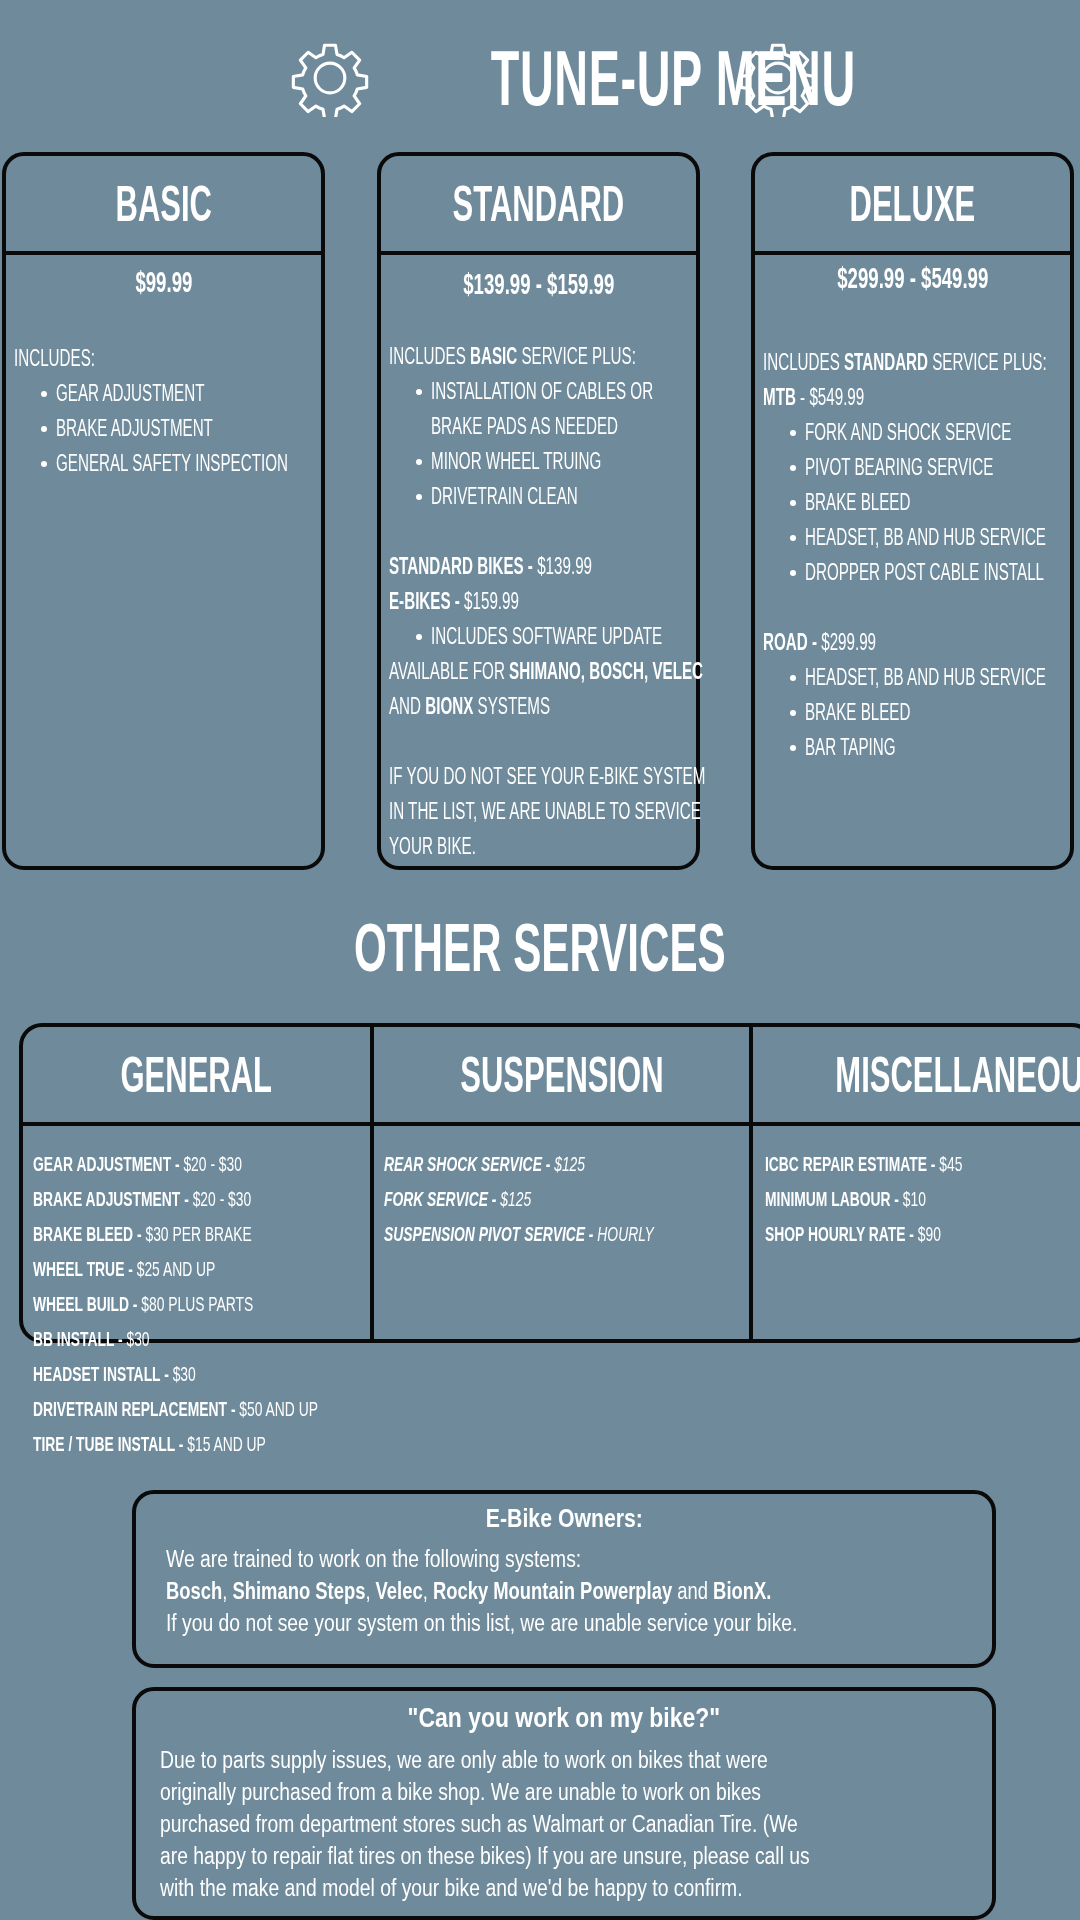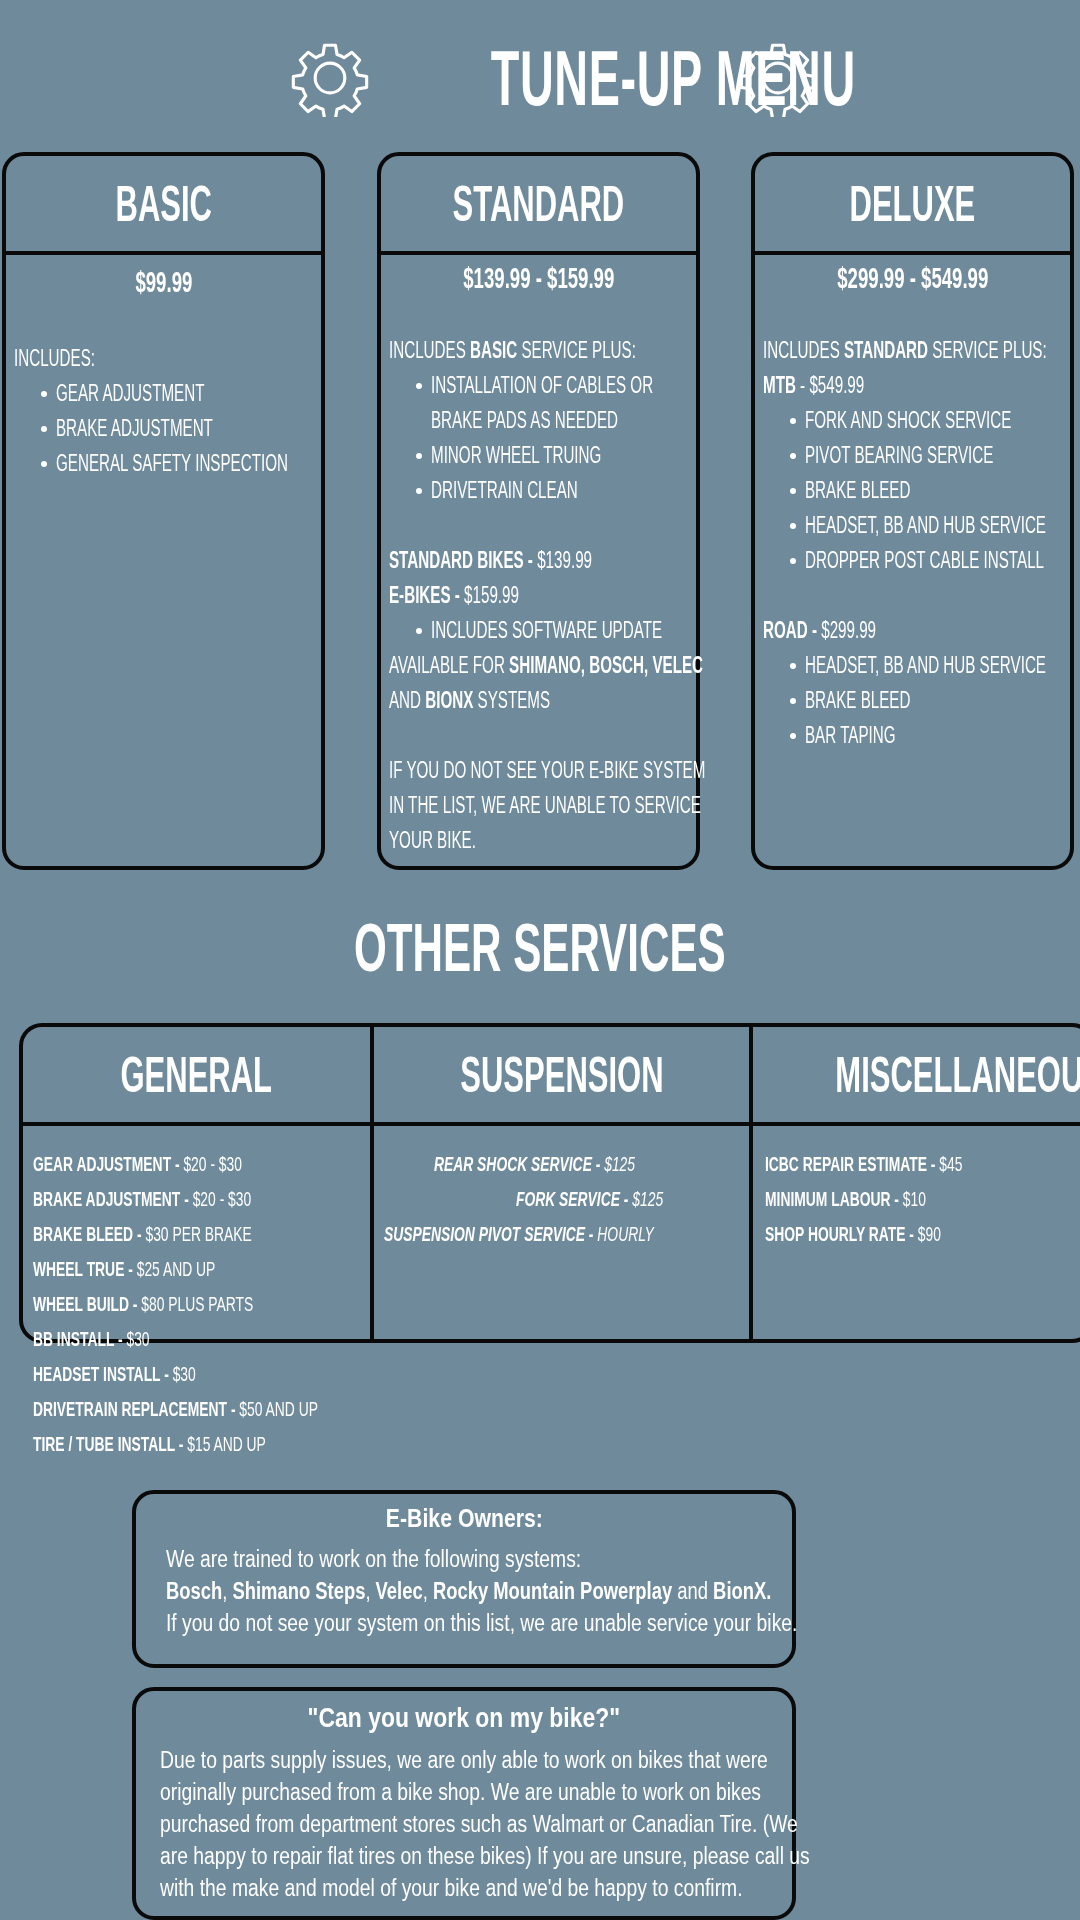--- a/index.html
+++ b/index.html
@@ -35,21 +35,21 @@
 
   
   .svc { position: absolute; top: 1023px; left: 19px; width: 1076px; height: 320px; border: 4px solid #0a0a0a; border-radius: 23px; box-sizing: border-box; display: flex; }
   .svc .col { position: relative; box-sizing: border-box; }
   .svc .col + .col { border-left: 4px solid #0a0a0a; }
   .svc .col .head { height: 95px; border-bottom: 4px solid #0a0a0a; display: flex; align-items: center; justify-content: center; font-weight: 700; font-size: 50px; }
   .svc .col .items { padding: 12px 10px 0 10px; font-size: 21px; line-height: 35px; margin-top: 8px; }
   .svc .col .items .line { height: 35px; white-space: nowrap; }
 
   
-  .info { position: absolute; left: 132px; width: 664px; border: 4px solid #0a0a0a; border-radius: 22px; box-sizing: border-box; }
+  .info { position: absolute; left: 132px; width: 864px; border: 4px solid #0a0a0a; border-radius: 22px; box-sizing: border-box; }
   .info .heading { text-align: center; font-weight: 700; font-size: 25px; }
   .info .text { font-size: 23px; }
   .ebike { top: 1490px; height: 178px; }
   .ebike .heading { margin-top: 10px; }
   .ebike .text { padding-left: 30px; line-height: 32px; margin-top: 10px; }
   .canyou { top: 1687px; height: 233px; }
   .canyou .heading { margin-top: 12px; font-size: 27px; }
   .canyou .text { padding-left: 24px; line-height: 32px; margin-top: 10px; }
   .info .tline { white-space: nowrap; height: 32px; }
 </style>
@@ -78,21 +78,21 @@
     <div class="line bullet"><span class="condL">GEAR ADJUSTMENT</span></div>
     <div class="line bullet"><span class="condL">BRAKE ADJUSTMENT</span></div>
     <div class="line bullet"><span class="condL">GENERAL SAFETY INSPECTION</span></div>
   </div>
 </div>
 
 <div class="card" style="left:377px;">
   <div class="head">
       <span class="cond">STANDARD</span>
     </div>
-  <div class="price" style="margin-top:6px;"><span class="cond">$139.99 - $159.99</span></div>
+  <div class="price" style="margin-top:12px;"><span class="cond">$139.99 - $159.99</span></div>
   <div class="body" style="margin-top:32px;">
     <div class="line"><span class="condL"><span>INCLUDES </span><b>BASIC</b><span> SERVICE PLUS:</span></span></div>
     <div class="line bullet"><span class="condL">INSTALLATION OF CABLES OR</span></div>
     <div class="line cont"><span class="condL">BRAKE PADS AS NEEDED</span></div>
     <div class="line bullet"><span class="condL">MINOR WHEEL TRUING</span></div>
     <div class="line bullet"><span class="condL">DRIVETRAIN CLEAN</span></div>
     <div class="gap"></div>
     <div class="line"><span class="condL"><b>STANDARD BIKES -</b><span> $139.99</span></span></div>
     <div class="line"><span class="condL"><b>E-BIKES -</b><span> $159.99</span></span></div>
     <div class="line bullet"><span class="condL">INCLUDES SOFTWARE UPDATE</span></div>
@@ -103,21 +103,21 @@
     <div class="line"><span class="condL">IN THE LIST, WE ARE UNABLE TO SERVICE</span></div>
     <div class="line"><span class="condL">YOUR BIKE.</span></div>
   </div>
 </div>
 
 <div class="card" style="left:751px;">
   <div class="head">
       <span class="cond">DELUXE</span>
     </div>
   <div class="price" style="margin-top:6px;"><span class="cond">$299.99 - $549.99</span></div>
-  <div class="body" style="margin-top:32px;">
+  <div class="body" style="margin-top:44px;">
     <div class="line"><span class="condL"><span>INCLUDES </span><b>STANDARD</b><span> SERVICE PLUS:</span></span></div>
     <div class="line"><span class="condL"><b>MTB</b><span> - $549.99</span></span></div>
     <div class="line bullet"><span class="condL">FORK AND SHOCK SERVICE</span></div>
     <div class="line bullet"><span class="condL">PIVOT BEARING SERVICE</span></div>
     <div class="line bullet"><span class="condL">BRAKE BLEED</span></div>
     <div class="line bullet"><span class="condL">HEADSET, BB AND HUB SERVICE</span></div>
     <div class="line bullet"><span class="condL">DROPPER POST CABLE INSTALL</span></div>
     <div class="gap"></div>
     <div class="line"><span class="condL"><b>ROAD -</b><span> $299.99</span></span></div>
     <div class="line bullet"><span class="condL">HEADSET, BB AND HUB SERVICE</span></div>
@@ -138,21 +138,21 @@
       <div class="line"><span class="condL"><b>BRAKE ADJUSTMENT -</b><span> $20 - $30</span></span></div>
       <div class="line"><span class="condL"><b>BRAKE BLEED -</b><span> $30 PER BRAKE</span></span></div>
       <div class="line"><span class="condL"><b>WHEEL TRUE -</b><span> $25 AND UP</span></span></div>
       <div class="line"><span class="condL"><b>WHEEL BUILD -</b><span> $80 PLUS PARTS</span></span></div>
       <div class="line"><span class="condL"><b>BB INSTALL -</b><span> $30</span></span></div>
       <div class="line"><span class="condL"><b>HEADSET INSTALL -</b><span> $30</span></span></div>
       <div class="line"><span class="condL"><b>DRIVETRAIN REPLACEMENT -</b><span> $50 AND UP</span></span></div>
       <div class="line"><span class="condL"><b>TIRE / TUBE INSTALL -</b><span> $15 AND UP</span></span></div>
     </div>
   </div>
-  <div class="col" style="width:379px;text-align:right;">
+  <div class="col" style="width:379px;">
     <div class="head">
         <span class="cond">SUSPENSION</span>
       </div>
     <div class="items" style="padding-left:10px;font-style:italic;">
       <div class="line"><span class="condL"><b>REAR SHOCK SERVICE -</b><span> $125</span></span></div>
       <div class="line"><span class="condL"><b>FORK SERVICE -</b><span> $125</span></span></div>
       <div class="line"><span class="condL"><b>SUSPENSION PIVOT SERVICE -</b><span> HOURLY</span></span></div>
     </div>
   </div>
   <div class="col" style="flex:1;">

